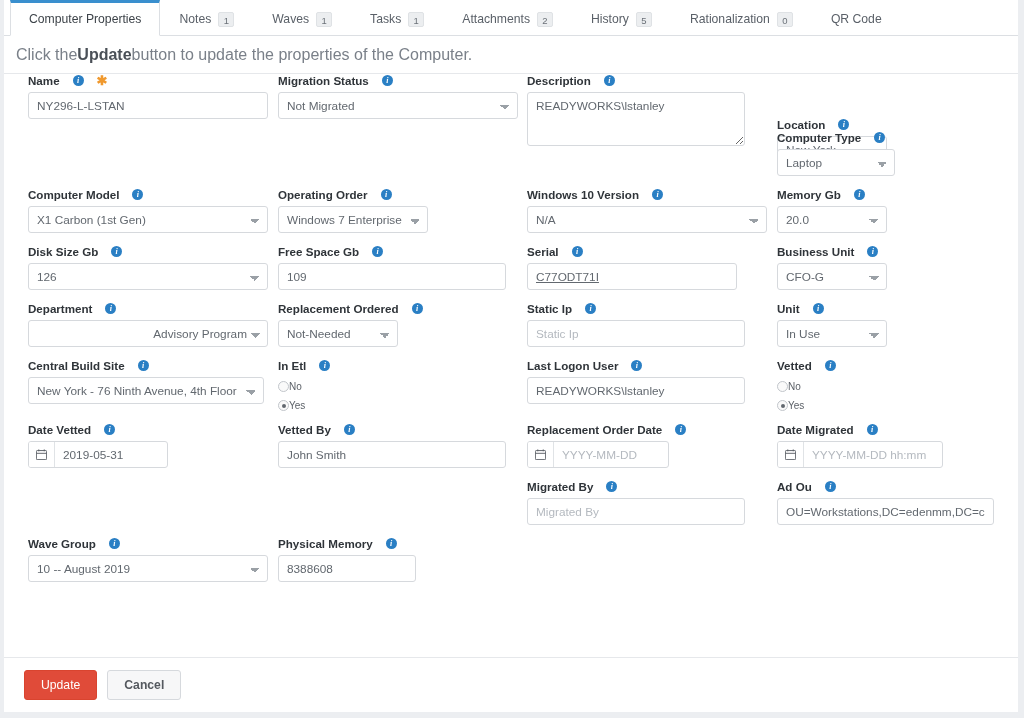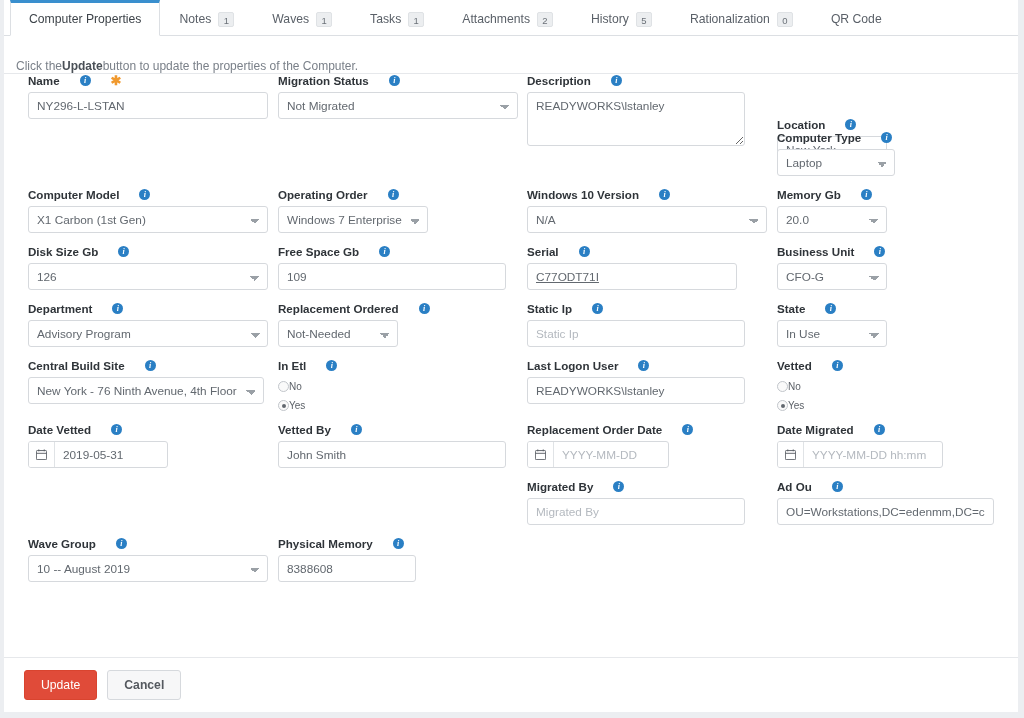--- a/index.html
+++ b/index.html
@@ -63,23 +63,23 @@
     background: #eceef0;
     border: 1px solid #dfe2e5;
     border-radius: 2px;
     padding: 0 3px;
   }
 
   
   .instruction {
     height: 38px;
     display: flex;
-    align-items: flex-end;
+    align-items: center;
     padding-left: 12px;
-    font-size: 12px;
+    font-size: 16px;
     color: #7a8089;
     border-bottom: 1px solid #e6e8eb;
   }
   .instruction b { color: #4a5057; font-weight: bold; }
 
   
   .form-area {
     position: relative;
     padding: 18px 0 0 0;
     height: 560px;
@@ -95,21 +95,21 @@
 
   .field { position: absolute; width: 100%; }
 
   .lbl {
     font-size: 11.6px;
     font-weight: bold;
     color: #2f3439;
     margin-bottom: 5px;
     display: flex;
     align-items: center;
-    gap: 20px;
+    gap: 13px;
     white-space: nowrap;
   }
   .info-icon {
     display: inline-block;
     width: 11px; height: 11px;
     border-radius: 50%;
     background: #2a7fc4;
     color: #ffffff;
     font-size: 8px;
     line-height: 11px;
@@ -154,21 +154,21 @@
     background-position:
       calc(100% - 12px) 12px,
       calc(100% - 7px) 12px;
     background-size: 5px 5px, 5px 5px;
     background-repeat: no-repeat;
     cursor: pointer;
   }
 
   .w-narrow { width: 112px; }
   .w-mid    { width: 140px; }
-  .w-med    { width: 180px; }
+  .w-med    { width: 180px; text-align: right; }
   .w-wide   { width: 236px; }
 
   
   .datectl {
     display: flex;
     align-items: stretch;
     border: 1px solid #d6d9dd;
     border-radius: 3px;
     background: #ffffff;
     height: 27px;
@@ -552,21 +552,21 @@
           <span>Business Unit</span>
           <span class="info-icon">i</span>
         </div>
         <select class="ctl" style="width:110px;">
           <option>CFO-G</option>
         </select>
       </div>
 
       <div class="field" style="top:228px;">
         <div class="lbl">
-          <span>State</span>
+          <span>Unit</span>
           <span class="info-icon">i</span>
         </div>
         <select class="ctl" style="width:110px;">
           <option>In Use</option>
         </select>
       </div>
 
       <div class="field" style="top:285px;">
         <div class="lbl">
           <span>Vetted</span>

